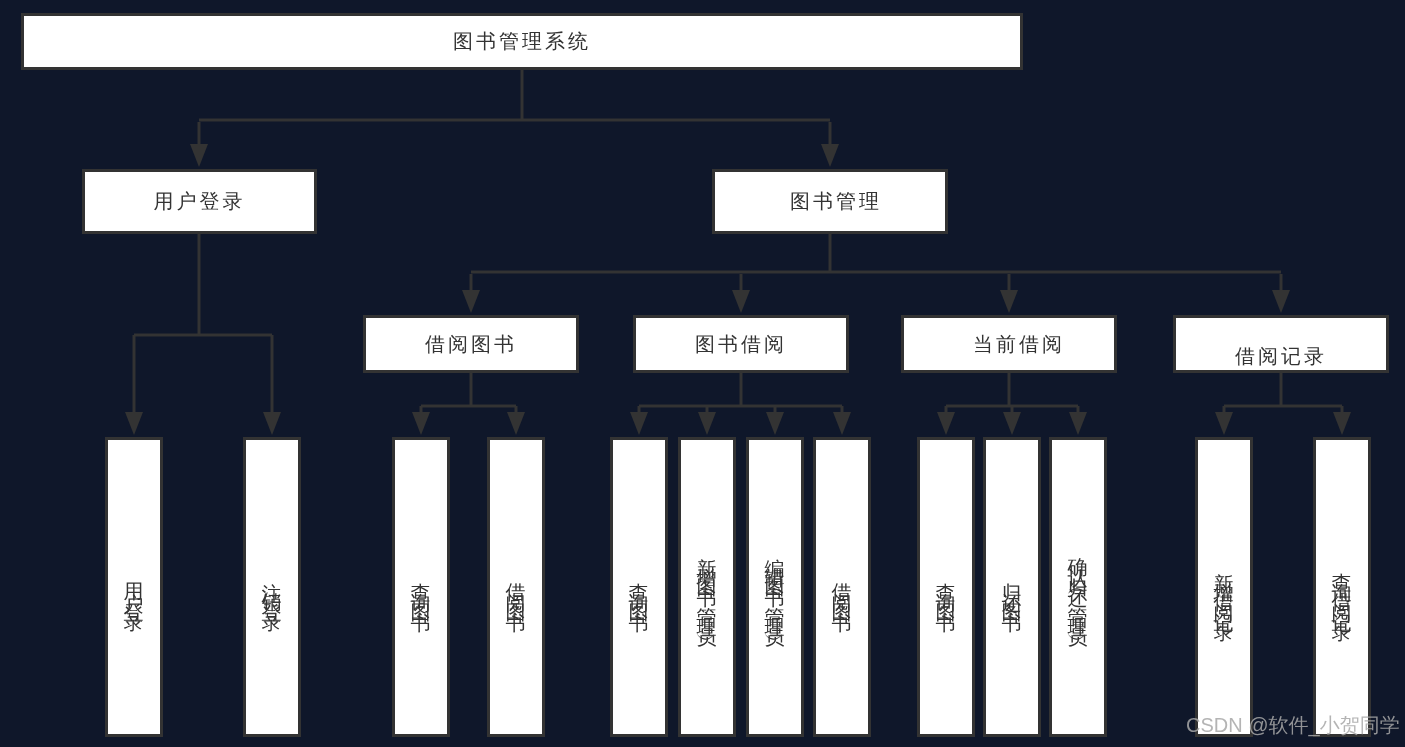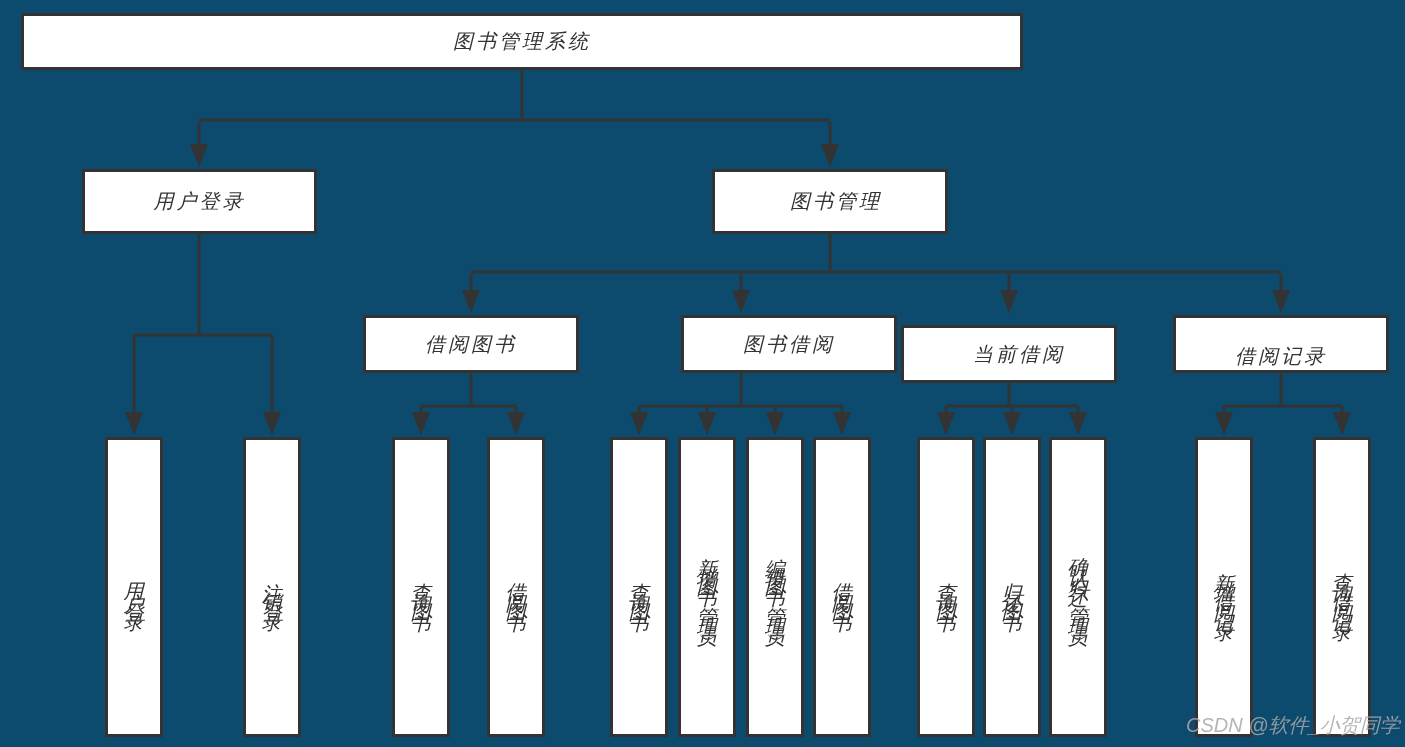--- a/index.html
+++ b/index.html
@@ -1,23 +1,22 @@
 <!DOCTYPE html>
 <html><head>
 <meta charset="utf-8">
 <style>
   html, body { margin: 0; padding: 0; background: #ffffff; }
   .stage {
     position: relative;
     width: 1405px;
     height: 747px;
-    background: #0c4a6e;
+    background: #0f172a;
     font-family: "Liberation Sans", "DejaVu Sans", sans-serif;
     overflow: hidden;
-    font-style: italic;
   }
   .connectors {
     position: absolute;
     left: 0; top: 0;
     width: 1405px; height: 747px;
   }
   .connectors path { stroke: #333333; stroke-width: 3; fill: none; }
   .connectors polygon { fill: #333333; stroke: none; }
   .hnode {
     position: absolute;
@@ -114,24 +113,24 @@
   <div class="hnode" style="left:82px; top:169px; width:235px; height:65px;">
     <span>用户登录</span>
   </div>
   <div class="hnode" style="left:712px; top:169px; width:236px; height:65px;padding-left:12px;">
     <span>图书管理</span>
   </div>
 
   <div class="hnode" style="left:363px; top:315px; width:216px; height:58px;">
     <span>借阅图书</span>
   </div>
-  <div class="hnode" style="left:633px; top:315px; width:216px; height:58px;margin-left:48px;">
+  <div class="hnode" style="left:633px; top:315px; width:216px; height:58px;">
     <span>图书借阅</span>
   </div>
-  <div class="hnode" style="left:901px; top:325px; width:216px; height:58px;padding-left:20px;">
+  <div class="hnode" style="left:901px; top:315px; width:216px; height:58px;padding-left:20px;">
     <span>当前借阅</span>
   </div>
   <div class="hnode" style="left:1173px; top:315px; width:216px; height:58px;align-items:flex-end;">
     <span>借阅记录</span>
   </div>
 
   <div class="vnode" style="left:105px;">
     <span>用户登录</span>
   </div>
   <div class="vnode" style="left:243px;">

